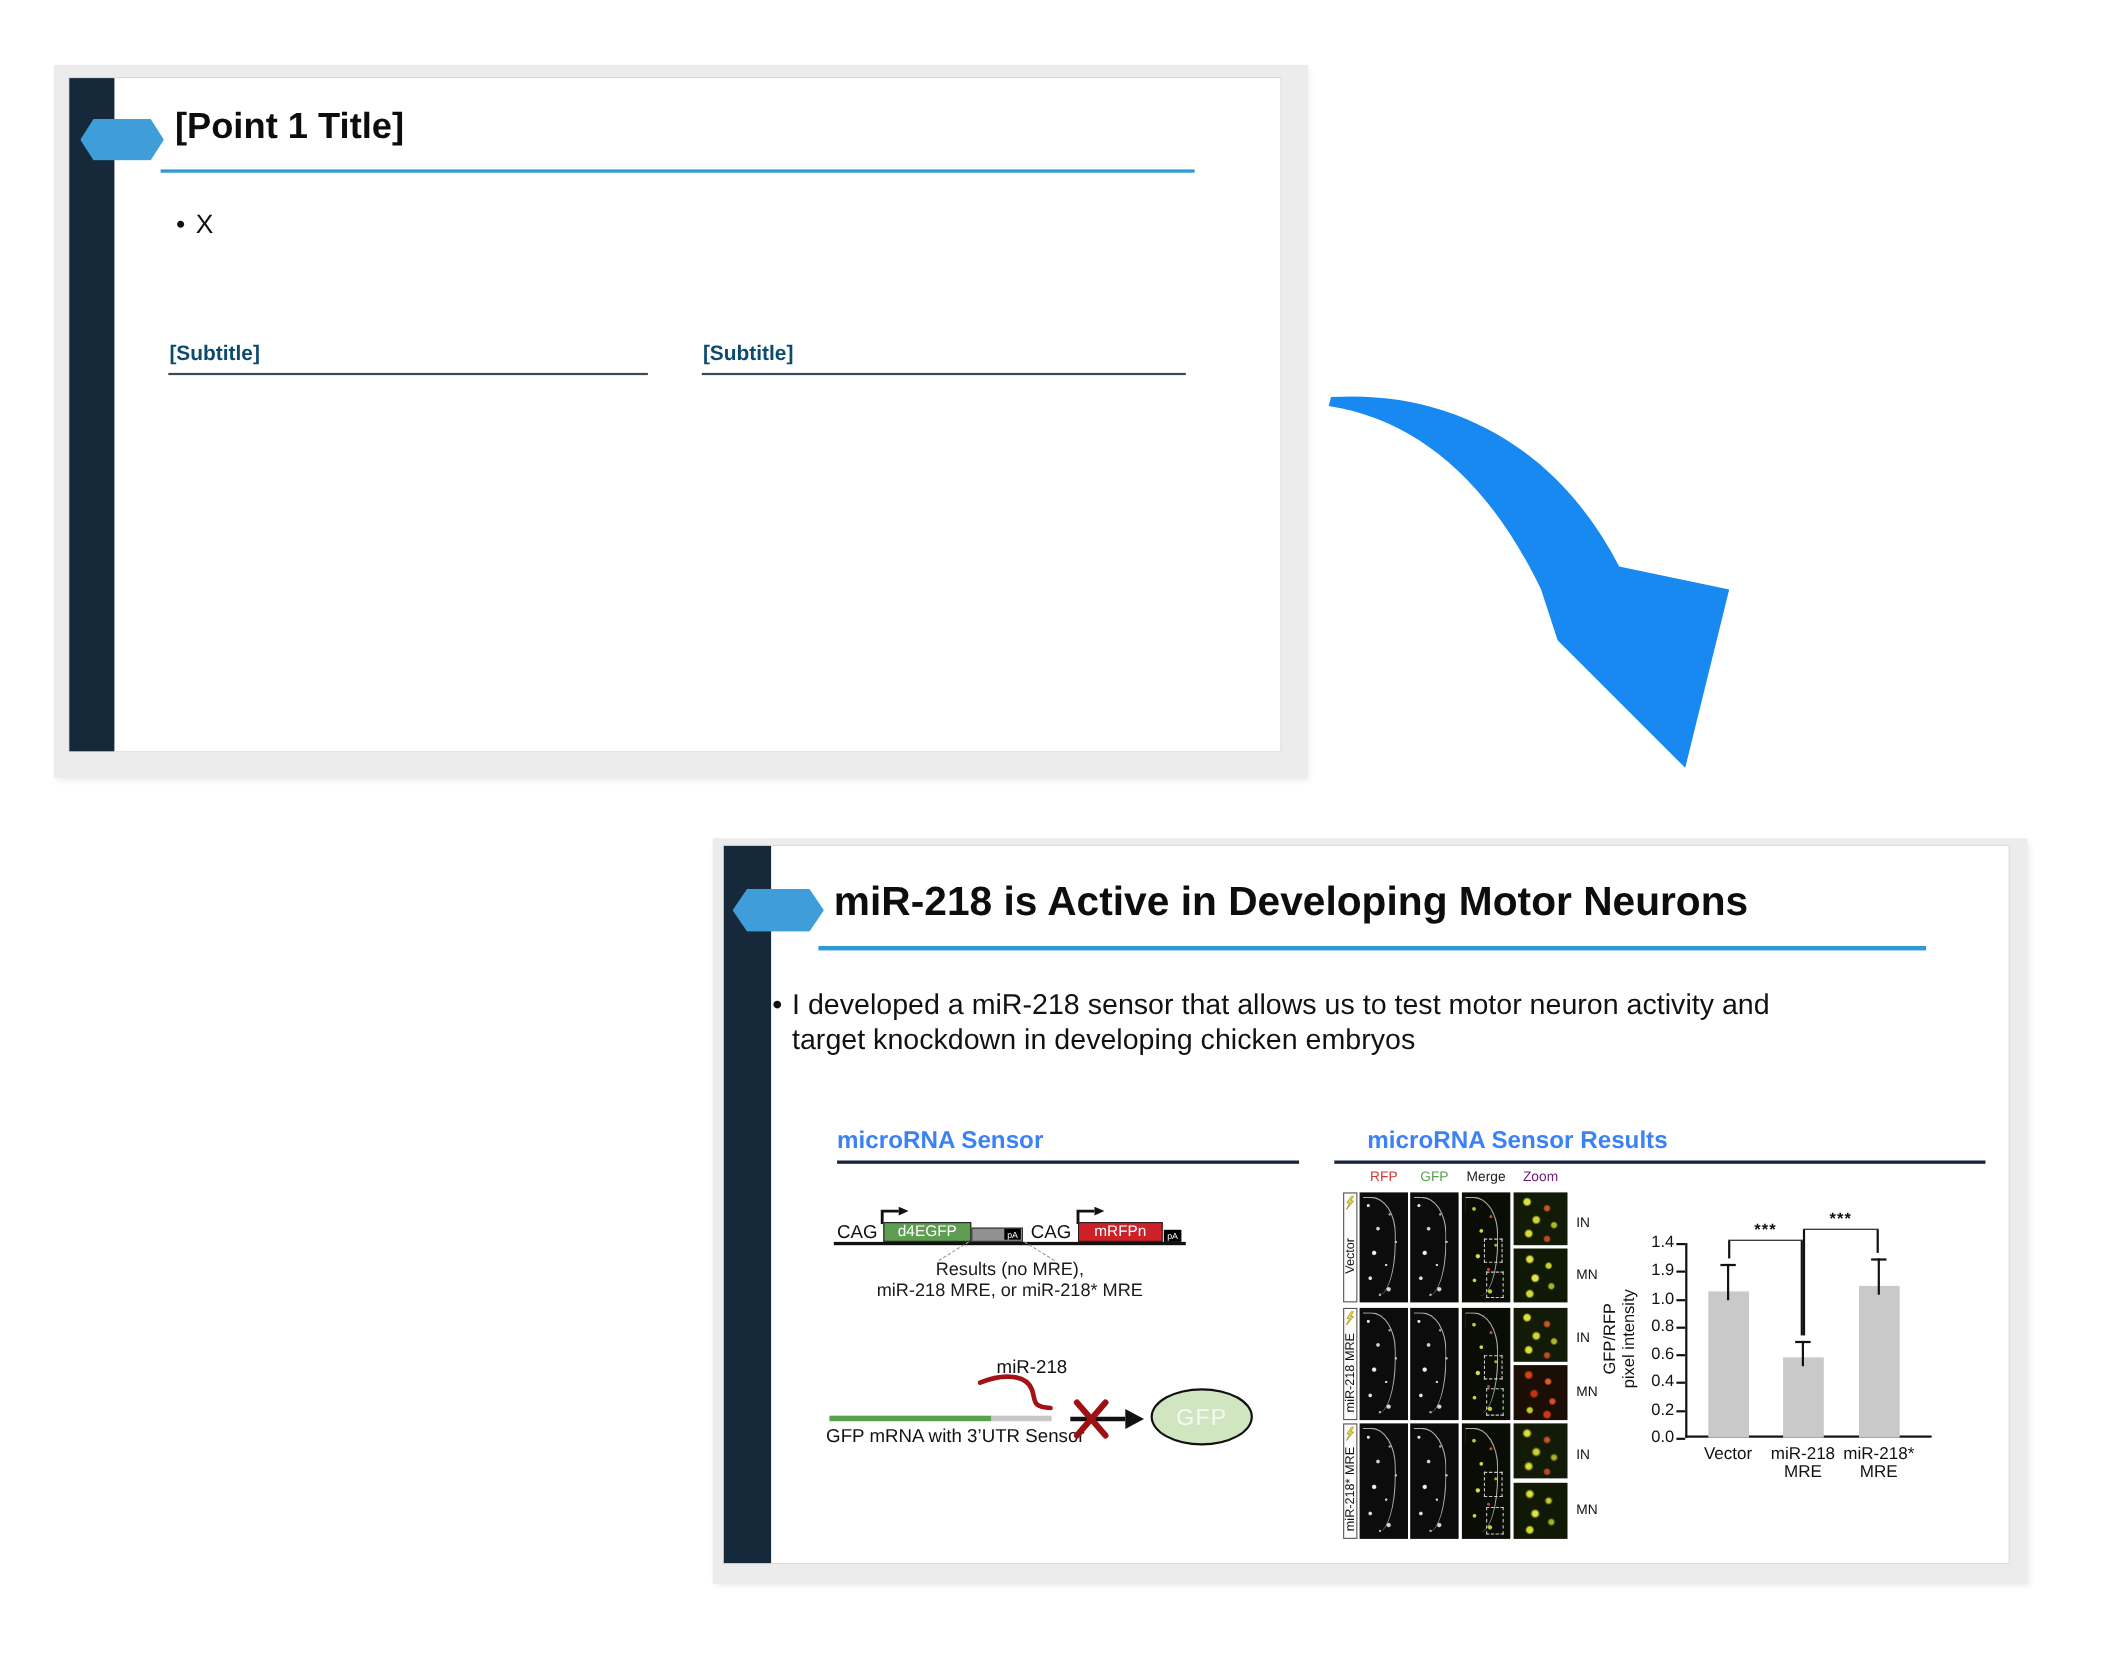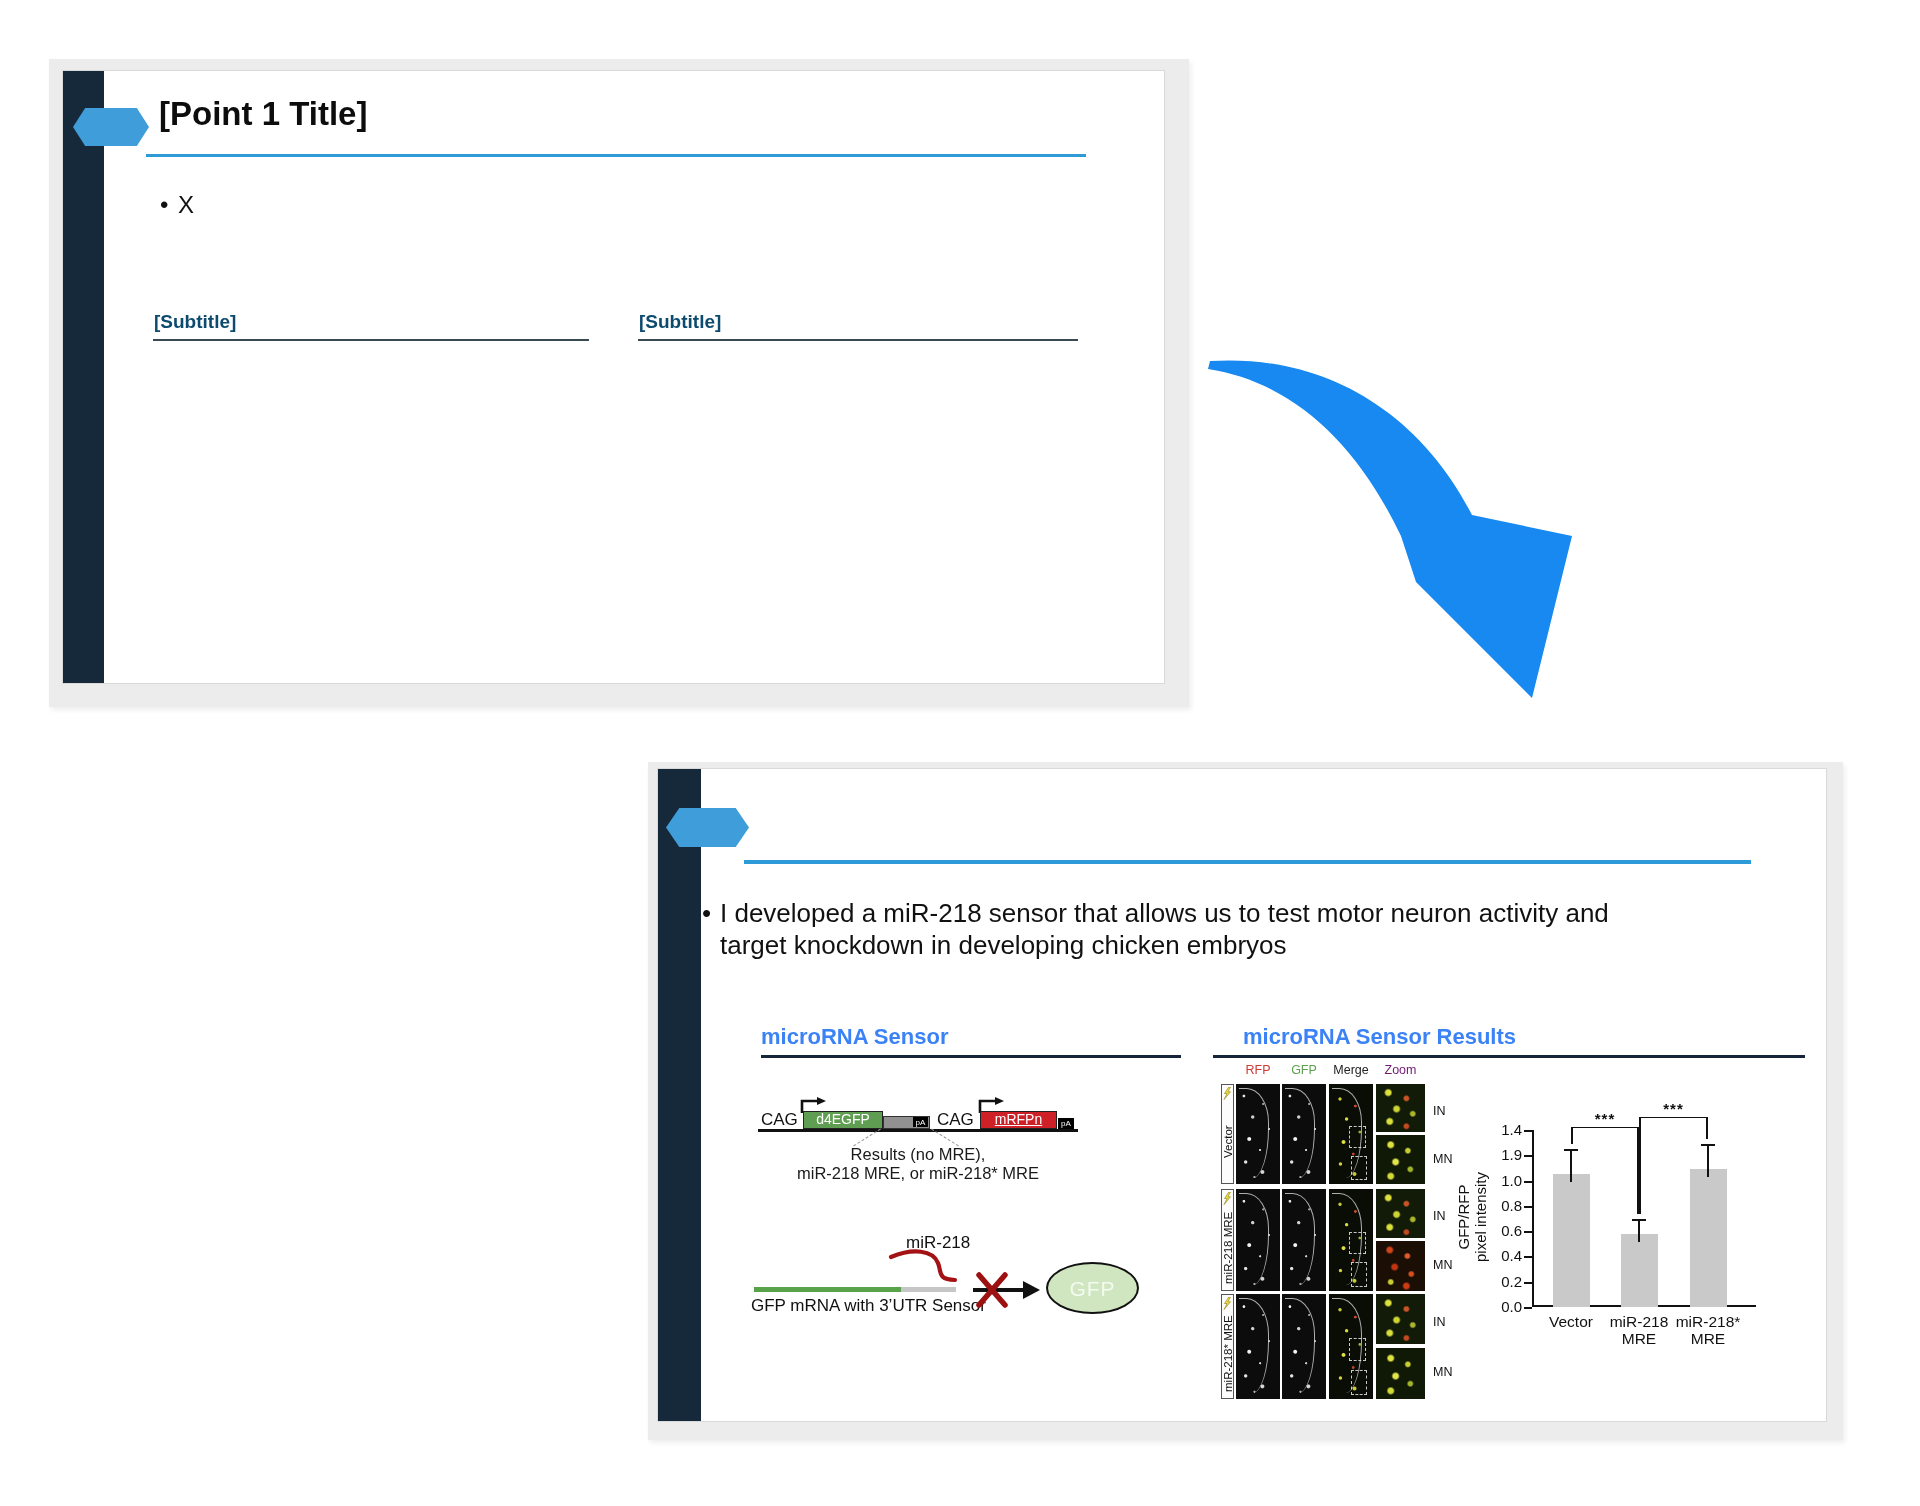--- a/index.html
+++ b/index.html
@@ -41,21 +41,21 @@
   .section-rule { position:absolute; top:286px; height:2.5px; background:#15253a; }
   #sensor-heading { left:103px; } #sensor-rule { left:103px; width:420px; }
   #results-heading { left:561px;margin-left:24px; } #results-rule { left:555px; width:592px; }
 
   
   #construct { position:absolute; left:95px; top:330px; width:340px; height:90px; font-size:17px; }
   #construct .cag { position:absolute; top:11px; }
   .gene-box { position:absolute; top:12px; height:18px; border:1.5px solid #222; color:#fff;
     font-size:14px; text-align:center; line-height:15px; }
   #gene-gfp { left:50px; width:80px; background:#5f9e52; }
-  #gene-rfp { left:227px; width:77px; background:#ce2127;text-decoration:underline; }
+  #gene-rfp { left:227px; width:77px; background:#ce2127; }
   #mre-box { position:absolute; left:130px; top:17px; width:47px; height:13px; background:#919191; border:1.5px solid #333; }
   .pa-box { position:absolute; background:#000000; color:#fff; font-size:8px; text-align:center; line-height:11px; }
   #pa1 { right:1px; top:0px; width:15px; height:10px; }
   #pa2 { left:305px; top:19px; width:16px; height:11px; }
   #construct-baseline { position:absolute; left:5px; top:30px; width:320px; height:3px; background:#111; }
   .prom-arrow { position:absolute; top:-2px; width:30px; height:16px; }
   .dash-tick { position:absolute; top:38px; width:32px; border-top:1.6px dashed #999; }
   #dash-l { left:98px; transform:rotate(-32deg); }
   #dash-r { left:176px; transform:rotate(32deg); }
   .construct-cap { position:absolute; text-align:center; font-size:16.5px; color:#1a1a1a; }
@@ -174,20 +174,21 @@
   </div>
 
   <svg id="flow-arrow" width="440" height="390" viewBox="0 0 440 390">
     <path d="M30,31 C138,24 236,76 292,185 L392,206 L352,368 L236,252 L221,206 C176,112 112,52 28,39 Z" fill="#1789f0"></path>
   </svg>
 
   <div class="slide-wrap" id="s2-wrap">
     <div class="slide" id="s2">
       <div class="navy-bar"></div>
       <div class="hexagon"></div>
+      <div class="slide-title">miR-218 is Active in Developing Motor Neurons</div>
       <div class="title-rule"></div>
       <div id="s2-bullet" class="bullet-item">I developed a miR-218 sensor that allows us to test motor neuron activity and target knockdown in developing chicken embryos</div>
 
       <div class="section-heading" id="sensor-heading">microRNA Sensor</div>
       <div class="section-rule" id="sensor-rule"></div>
       <div class="section-heading" id="results-heading">microRNA Sensor Results</div>
       <div class="section-rule" id="results-rule"></div>
 
       <div id="construct">
         <svg class="prom-arrow" style="left:46px;" viewBox="0 0 30 16">

